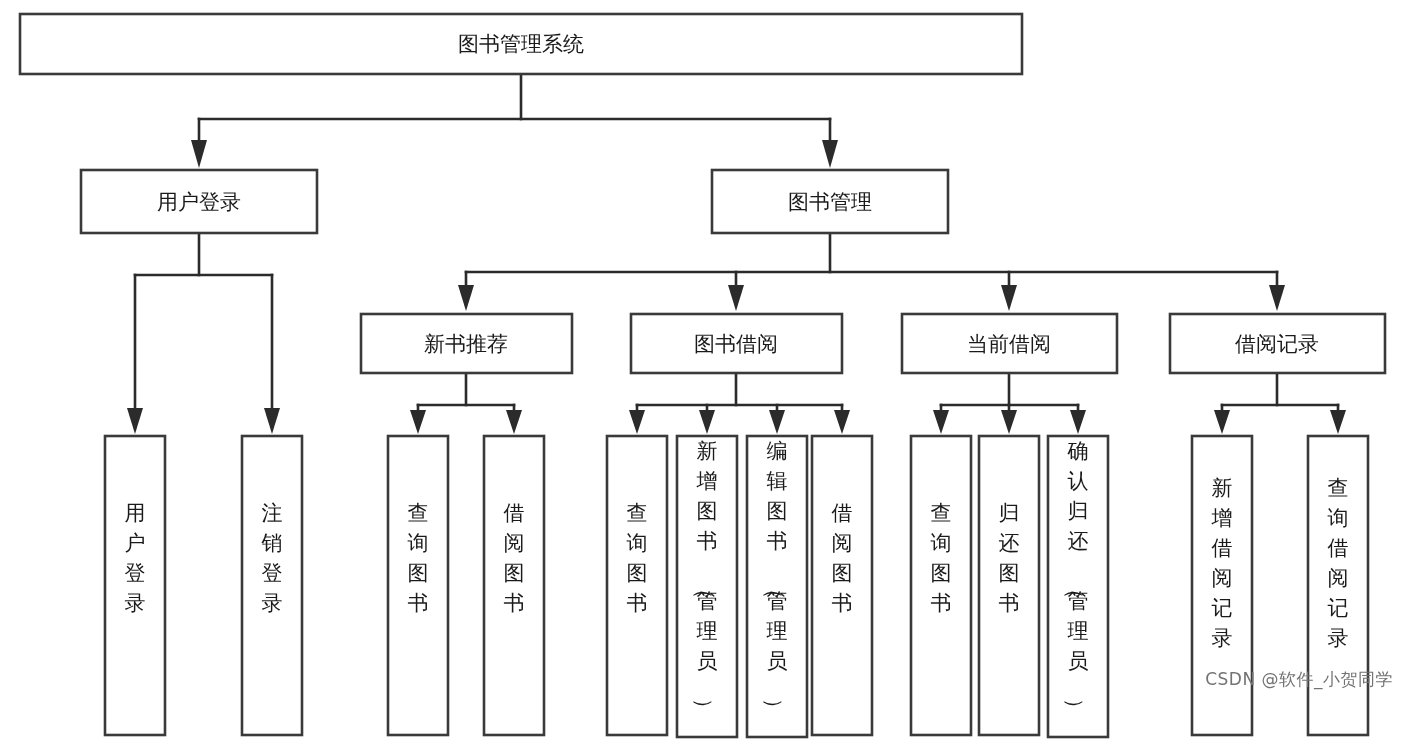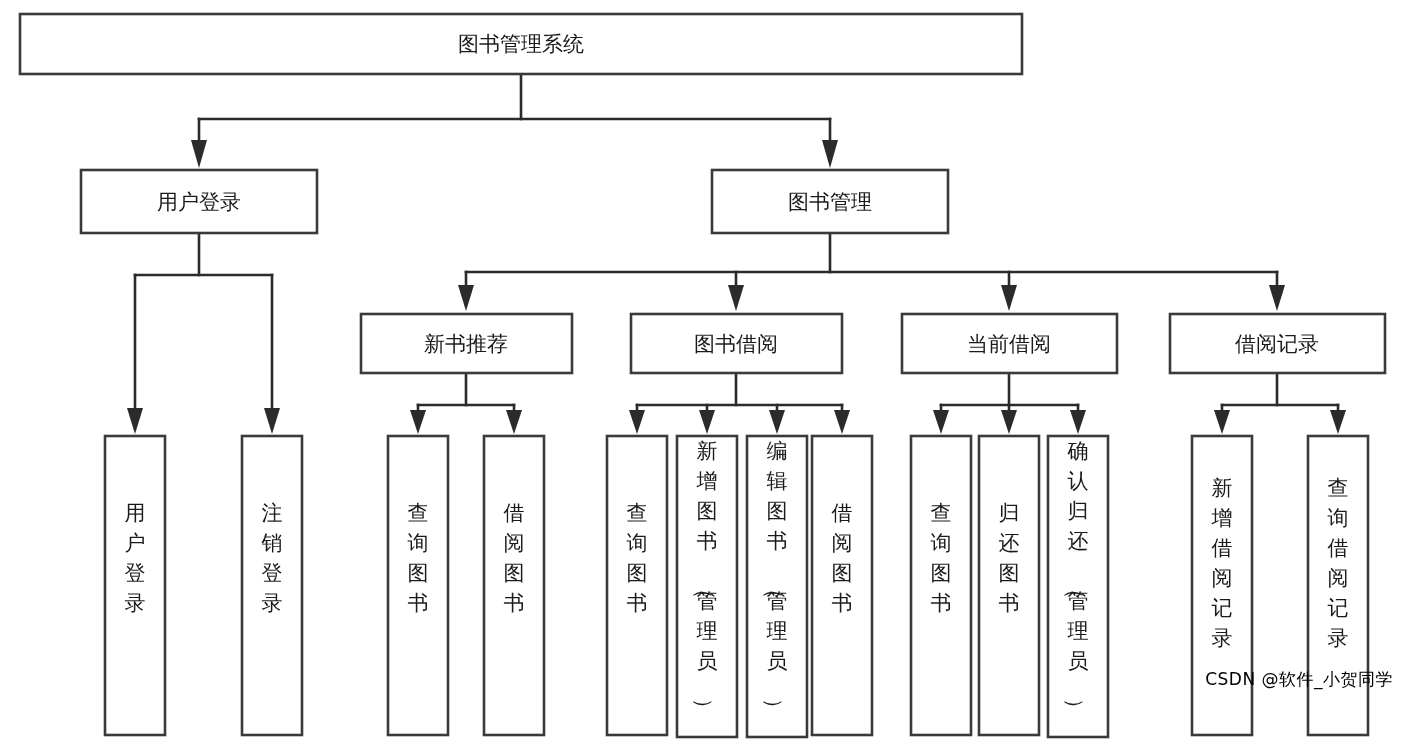--- a/index.html
+++ b/index.html
@@ -50,21 +50,21 @@
     stroke-linecap: square;
   }
   .arrow-head {
     fill: #2b2b2b;
     stroke: none;
   }
   .watermark {
     position: absolute;
     right: 12px;
     bottom: 6px;
-    color: #000000;
+    color: #737373;
     font-size: 17px;
     font-family: "DejaVu Sans", "Liberation Sans", sans-serif;
     white-space: nowrap;
     letter-spacing: 0.5px;
     pointer-events: none;
   }
 </style>
 </head>
 <body>
 

